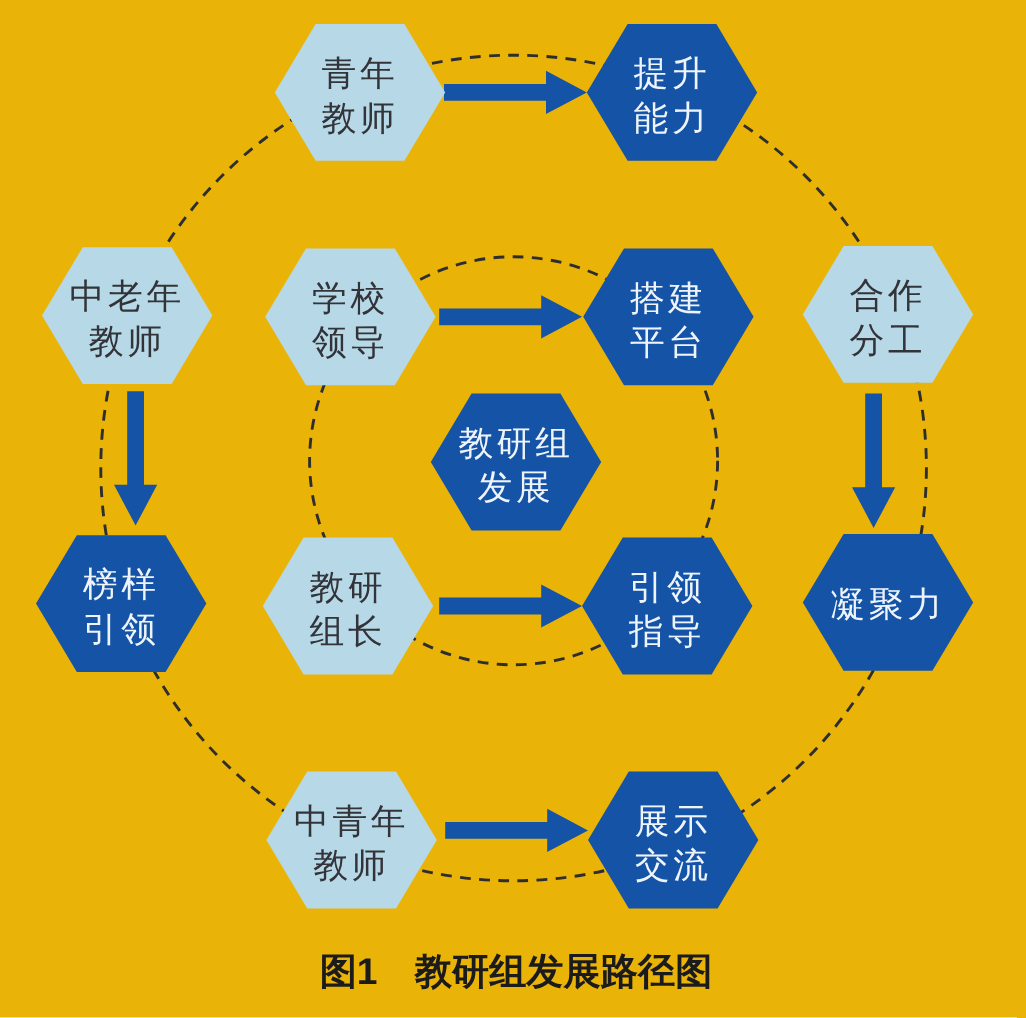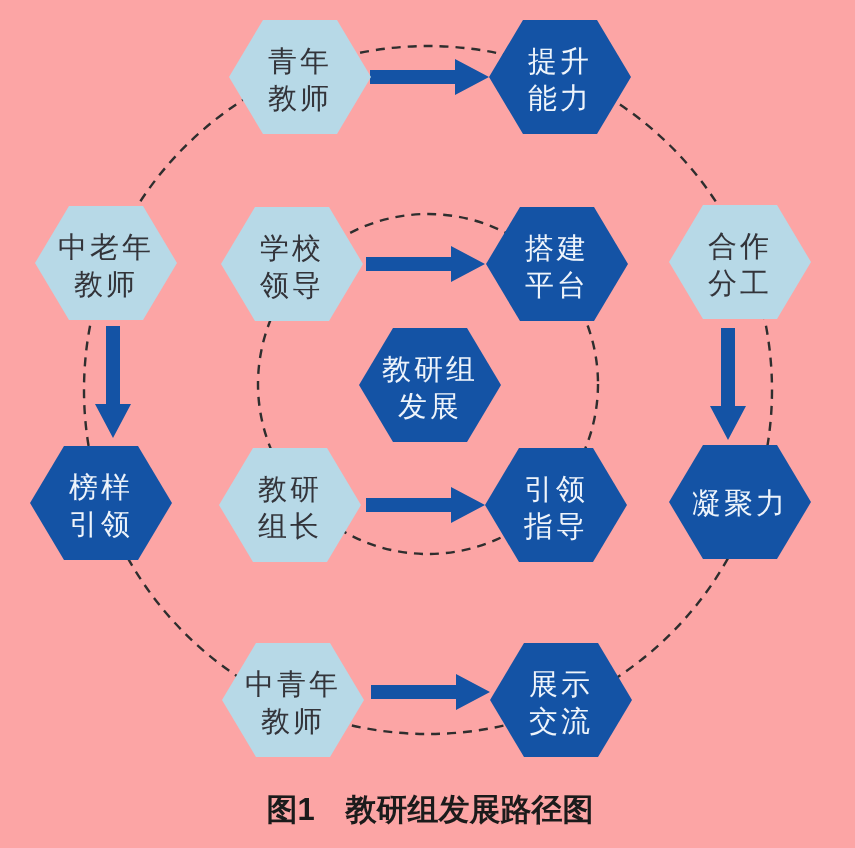--- a/index.html
+++ b/index.html
@@ -4,21 +4,21 @@
 <style>
   html, body {
     margin: 0;
     padding: 0;
     background: #ffffff;
   }
   .stage {
     position: relative;
     width: 855px;
     height: 848px;
-    background: #fca5a5;
+    background: #eab308;
     overflow: hidden;
   }
   svg { display: block; }
 
   .dashed-ring {
     fill: none;
     stroke: #2e2e2e;
     stroke-width: 2.4;
     stroke-dasharray: 9 7;
   }

